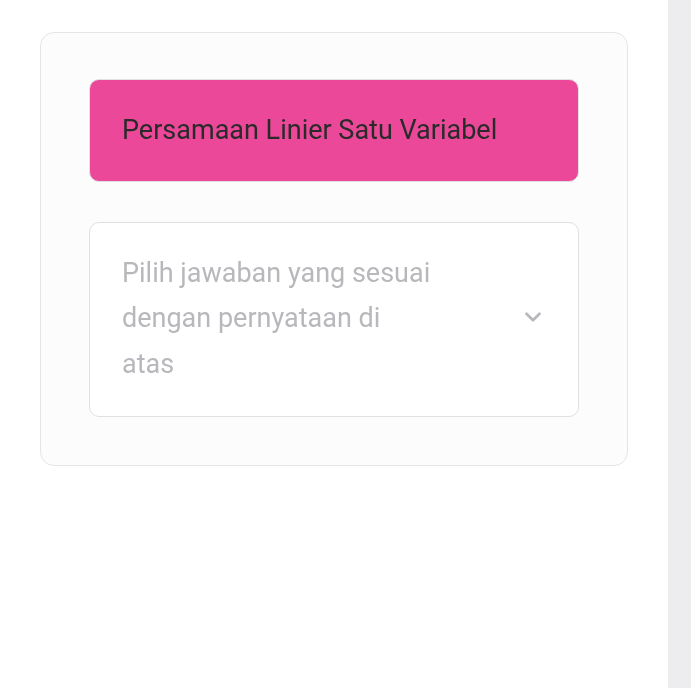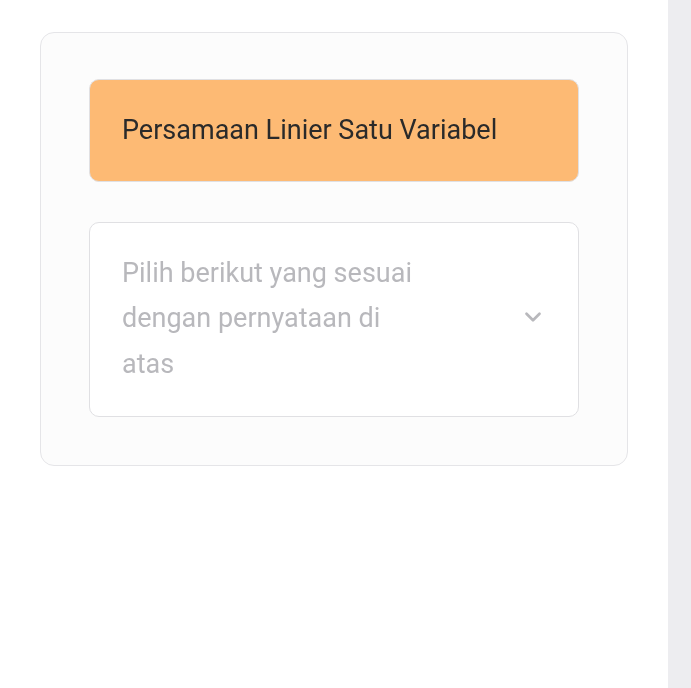--- a/index.html
+++ b/index.html
@@ -30,21 +30,21 @@
       margin: 32px 40px 35px 40px;
       border: 1px solid #e5e5e8;
       border-radius: 14px;
       padding: 46px 48px 48px 48px;
       background: #fcfcfc;
     }
     .statement-box {
       border: 1px solid #e0e0e3;
       border-radius: 10px;
       padding: 28px 32px;
-      background: #fdba74;
+      background: #ec4899;
       margin-bottom: 40px;
     }
     .statement-text {
       font-size: 27px;
       line-height: 1.65;
       color: #2a2a2a;
       font-weight: 400;
     }
     .dropdown {
       border: 1px solid #e0e0e3;
@@ -80,21 +80,21 @@
 <body>
 
 <div class="content-wrapper">
 
   <div class="question-card">
     <div class="statement-box">
       <div class="statement-text">Persamaan Linier Satu Variabel</div>
     </div>
 
     <div class="dropdown">
-      <div class="dropdown-placeholder">Pilih berikut yang sesuai dengan pernyataan di atas</div>
+      <div class="dropdown-placeholder">Pilih jawaban yang sesuai dengan pernyataan di atas</div>
       <span class="chevron">
         <svg width="26" height="26" viewBox="0 0 24 24" fill="none" stroke="#b8b8bc" stroke-width="2.5" stroke-linecap="round" stroke-linejoin="round">
           <polyline points="6 9 12 15 18 9"></polyline>
         </svg>
       </span>
     </div>
   </div>
 </div>
 
 <div class="side-bar"></div>

